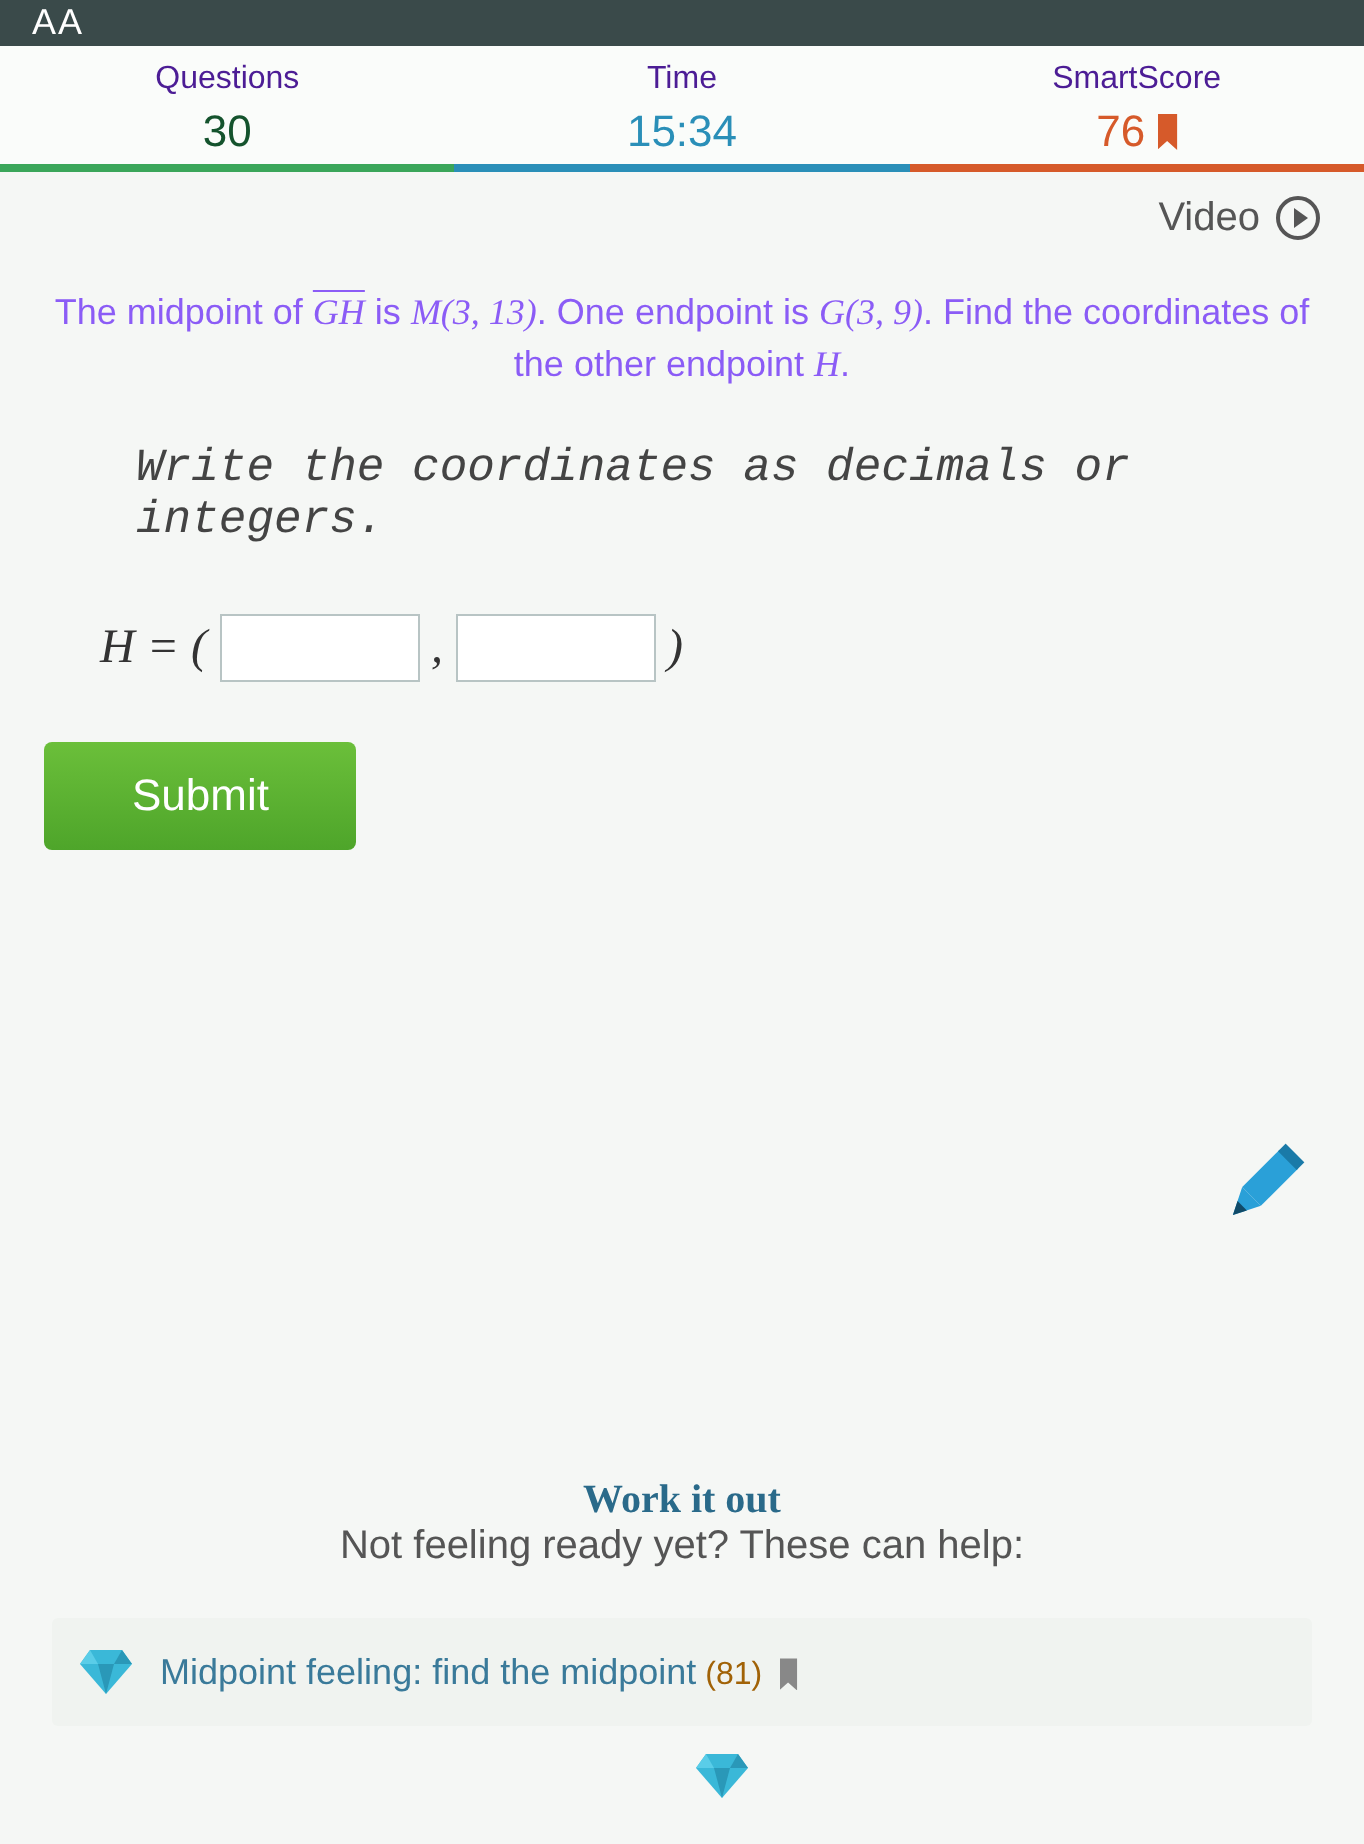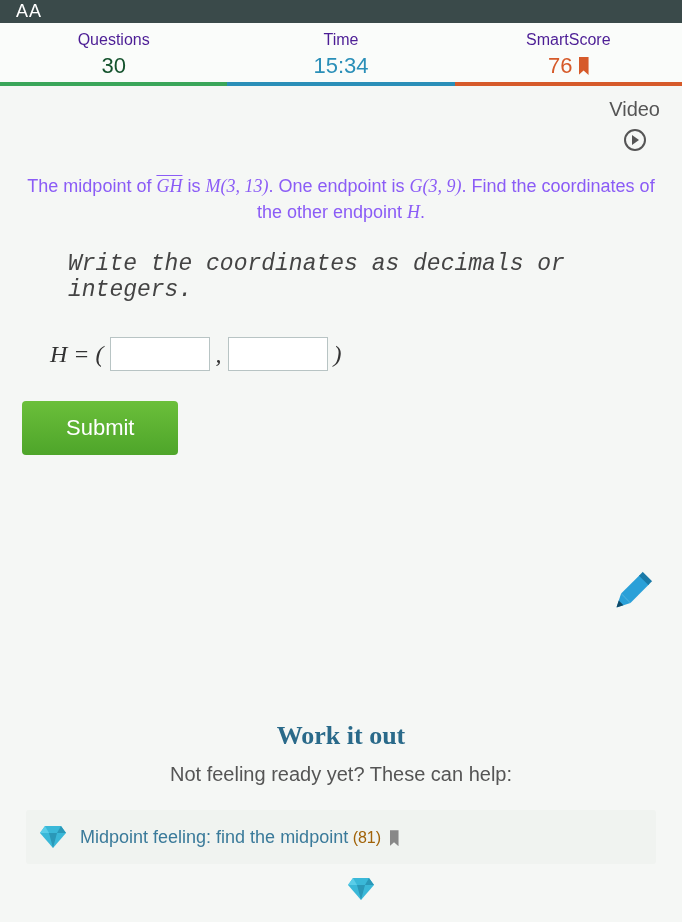--- a/index.html
+++ b/index.html
@@ -57,21 +57,21 @@
     background: #d65a2a;
     display: inline-block;
     clip-path: polygon(0 0, 100% 0, 100% 100%, 50% 75%, 0 100%);
   }
   .video-row {
     text-align: right;
     padding: 12px 22px 4px 0;
     color: #555;
     font-size: 20px;
   }
-  .video-link { display: inline-flex; align-items: center; gap: 8px; cursor: pointer; flex-direction: column; }
+  .video-link { display: inline-flex; gap: 8px; cursor: pointer; }
   .play-circle {
     width: 22px; height: 22px; border: 2px solid #555; border-radius: 50%;
     display: inline-flex; align-items: center; justify-content: center;
   }
   .play-circle::after {
     content: ""; width: 0; height: 0;
     border-left: 7px solid #555; border-top: 5px solid transparent; border-bottom: 5px solid transparent;
     margin-left: 2px;
   }
   .question-area {
@@ -133,23 +133,22 @@
   .pencil-icon svg { width: 100%; height: 100%; }
   .bottom-area {
     position: absolute;
     bottom: 18px;
     left: 0; right: 0;
     text-align: center;
   }
   .work-it-out {
     color: #2a6a8a;
     font-family: Georgia, serif;
-    font-size: 26px;
+    font-size: 20px;
     font-weight: 600;
-    margin-bottom: 12px;
   }
   .help-text {
     color: #555;
     font-size: 20px;
     margin-bottom: 24px;
   }
   .related-skill {
     background: #f0f3f0;
     margin: 0 26px;
     padding: 16px 14px;

